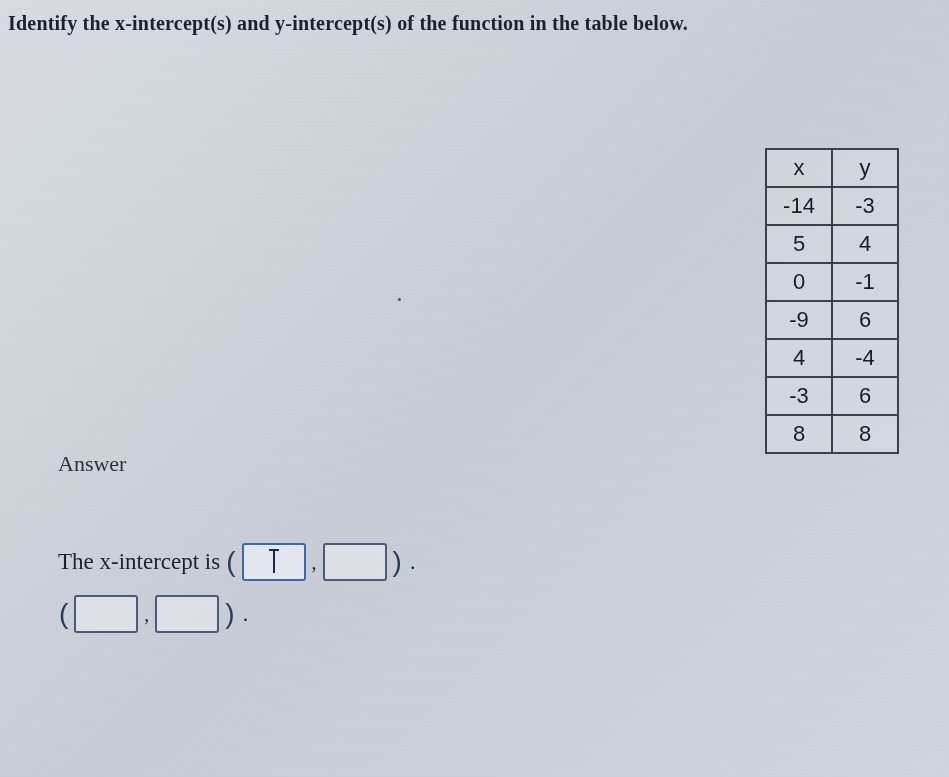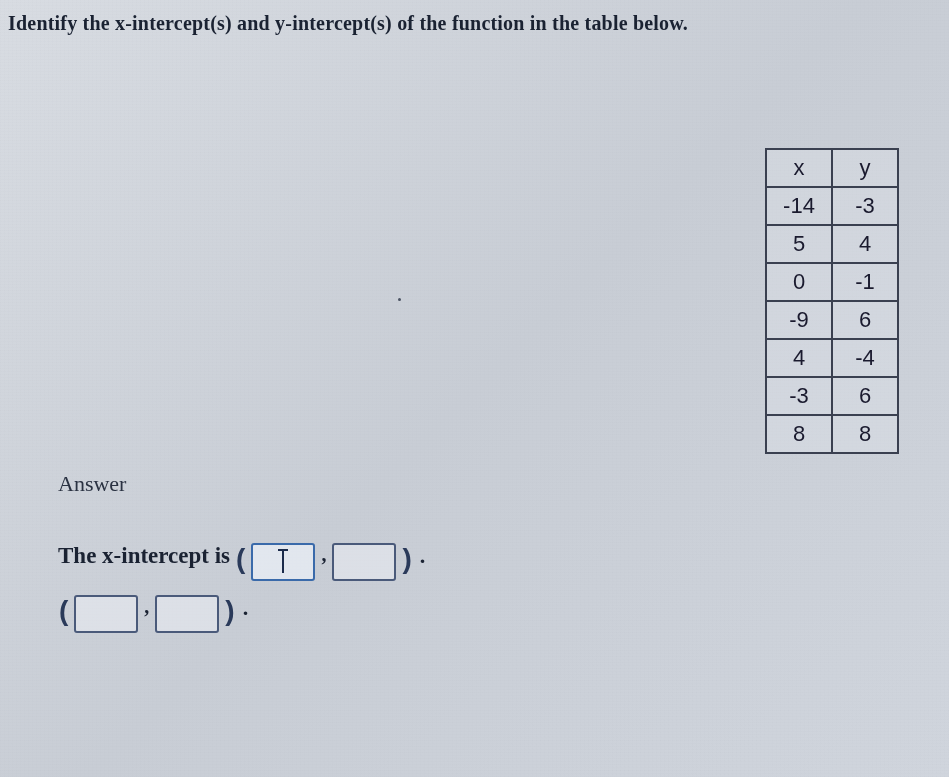--- a/index.html
+++ b/index.html
@@ -55,31 +55,31 @@
     }
     .answer-section {
       position: absolute;
       bottom: 130px;
       left: 58px;
     }
     .answer-label {
       font-size: 22px;
       font-weight: normal;
       color: #2a3242;
-      margin-bottom: 46px;
+      margin-bottom: 66px;
       font-family: Georgia, serif;
     }
     .answer-line {
       font-size: 23px;
       color: #1a2232;
       display: flex;
+      align-items: center;
       gap: 5px;
       margin-bottom: 14px;
       font-family: Georgia, serif;
-      font-weight: bold;
     }
     .paren {
       font-size: 28px;
       font-family: Arial, sans-serif;
       color: #2a3a5a;
       padding: 0 1px;
     }
     .input-box {
       display: inline-block;
       width: 64px;

